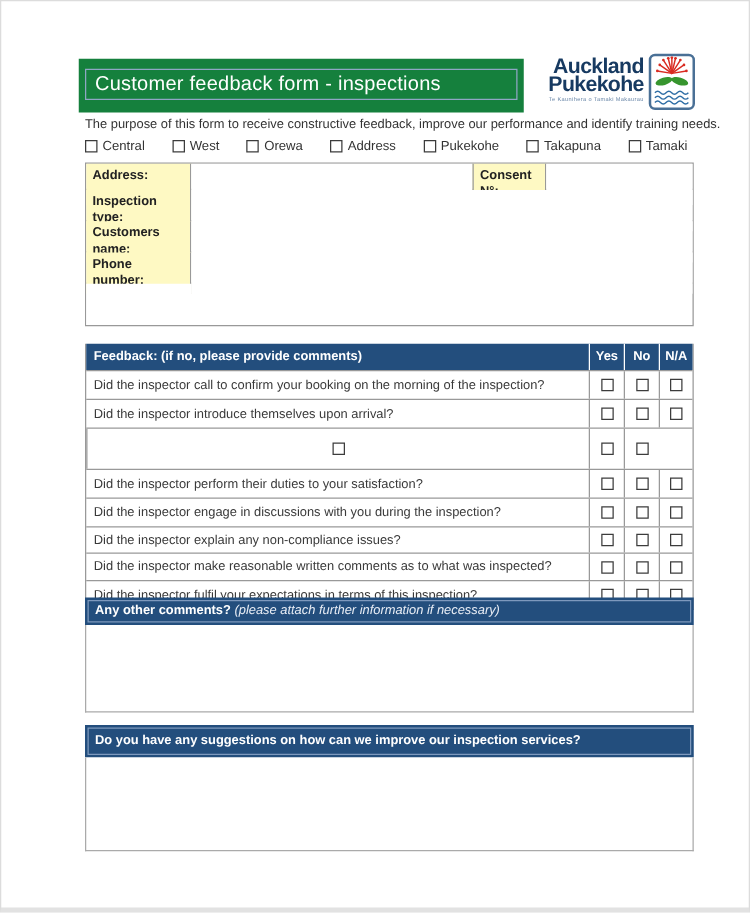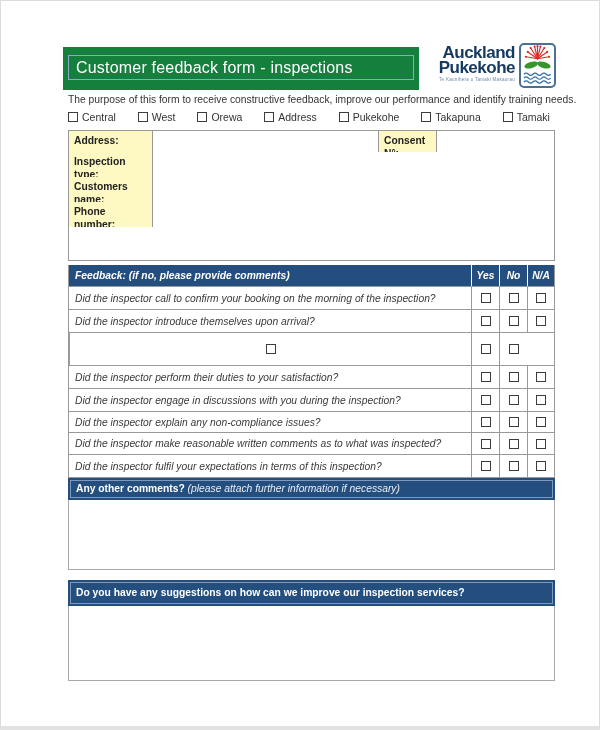--- a/index.html
+++ b/index.html
@@ -32,21 +32,21 @@
   .frow { display:grid; grid-template-columns:84px 1fr; border-bottom:1px solid #999; }
   .frow:last-child { border-bottom:none; }
   .frow.r1 { grid-template-columns:84px 225px 59px 1fr; }
   .flabel { background:#fef9c3; border-right:1px solid #999; font-size:10.3px; font-weight:700; color:#222;
             padding:4px 4px 3px 5px; line-height:1.25; }
   .flabel.consent { border-left:1px solid #999; }
   .finput { background:#fff; }
   .h22{height:21px;} .h25{height:25px;} .h33{height:33px;}
 
   
-  .feedback { position:absolute; left:68px; top:265px; width:487px; border:1px solid #999; border-top:none;font-style:italic; }
+  .feedback { position:absolute; left:68px; top:275px; width:487px; border:1px solid #999; border-top:none; }
   .fb-header { display:grid; grid-template-columns:1fr 28px 28px 27px; background:#234e7d; height:21px; }
   .fb-header .hq { color:#fff; font-size:10.3px; font-weight:700; display:flex; align-items:center; padding-left:6px; }
   .fb-header .hc { color:#fff; font-size:10.3px; font-weight:700; display:flex; align-items:center; justify-content:center;
                    border-left:1px solid #fff; }
   .qrow { display:grid; grid-template-columns:1fr 28px 28px 27px; border-top:1px solid #999; }
   .qcell { font-size:10.3px; color:#3a3a3a; padding:4px 8px 3px 6px; line-height:1.3; display:flex; align-items:center; }
   .qrow.justify .qcell { display:block; text-align:justify; padding-top:5px; }
   .ccell { border-left:1px solid #999; display:flex; align-items:center; justify-content:center; }
   .qh22{min-height:21px;} .qh23{min-height:23px;} .qh33{min-height:33px;}
 

